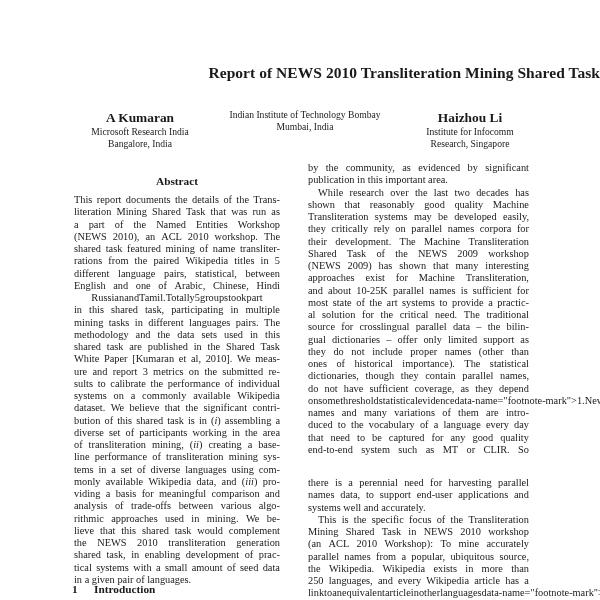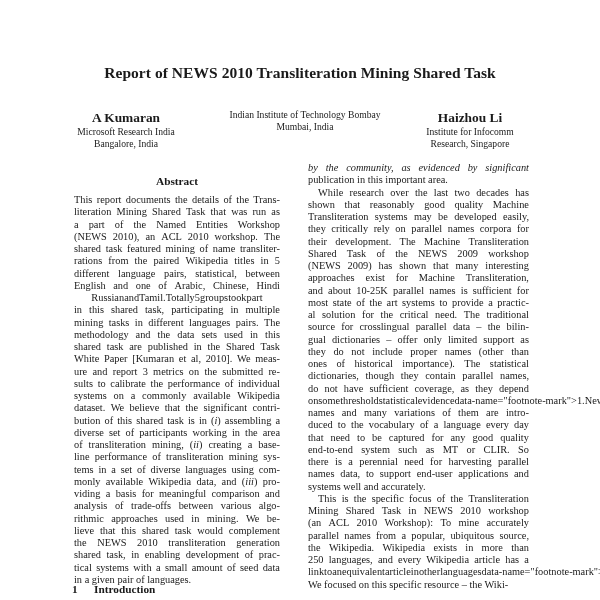--- a/index.html
+++ b/index.html
@@ -1,23 +1,23 @@
 <!DOCTYPE html>
 <html><head>
 <meta charset="utf-8">
 <style>
   html, body { margin: 0; padding: 0; background: #ffffff; }
   body { width: 600px; height: 600px; overflow: hidden; position: relative;
          font-family: "Liberation Serif", "DejaVu Serif", serif; color: #1a1a1a; }
-  .title { position: absolute; top: 64px; left: 0; width: 600px; text-align: center;
+  .title { position: absolute; top: 64px; left: 0; width: 600px; text-align: right;
            font-size: 15.5px; font-weight: bold; letter-spacing: 0.05px; }
   .author { position: absolute; top: 109px; text-align: center; }
   .author .name { font-size: 13.4px; font-weight: bold; line-height: 17px; }
   .author .aff { font-size: 9.6px; line-height: 12.4px; }
-  #author-0 { left: 46px; width: 160px; }
+  #author-0 { left: 60px; width: 160px; }
   #author-1 { left: 200px; width: 210px; }
   #author-2 { left: 390px; width: 160px; }
   .abstract-heading { position: absolute; top: 175px; left: 74px; width: 206px;
                       text-align: center; font-size: 11.3px; font-weight: bold; }
   .col { position: absolute; font-size: 10.35px; line-height: 12.25px; text-align: justify; }
   #abstract-body { top: 194px; left: 74px; width: 206px; }
   #right-col { top: 162px; left: 308px; width: 221px; }
   .section-heading { position: absolute; top: 583px; left: 72px; font-size: 11.3px; font-weight: bold; }
   .section-heading .num { display: inline-block; width: 22px; }
 </style>
@@ -334,21 +334,21 @@
       <span>data</span>
     </div>
     <div style="height: 12.25px; white-space: nowrap;">in a given pair of languages.</div>
   </div>
 
 <div class="section-heading">
   <span class="num">1</span><span>Introduction</span>
 </div>
 
 <div class="col" id="right-col">
-    <div style="height: 12.25px; white-space: nowrap; display: flex; justify-content: space-between; font-style: italic;">
+    <div style="height: 12.25px; white-space: nowrap; display: flex; justify-content: space-between;">
       <span>by</span>
       <span>the</span>
       <span>community,</span>
       <span>as</span>
       <span>evidenced</span>
       <span>by</span>
       <span>significant</span>
     </div>
     <div style="height: 12.25px; white-space: nowrap;">publication in this important area.</div>
     <div style="height: 12.25px; white-space: nowrap; padding-left: 10px; display: flex; justify-content: space-between;">
@@ -551,21 +551,21 @@
     <div style="height: 12.25px; white-space: nowrap; display: flex; justify-content: space-between;">
       <span>end-to-end</span>
       <span>system</span>
       <span>such</span>
       <span>as</span>
       <span>MT</span>
       <span>or</span>
       <span>CLIR.</span>
       <span>So</span>
     </div>
-    <div style="height: 12.25px; white-space: nowrap; display: flex; justify-content: space-between;">
+    <div style="height: 12.25px; white-space: nowrap; display: flex; justify-content: space-between; margin-top: 21px;">
       <span>there</span>
       <span>is</span>
       <span>a</span>
       <span>perennial</span>
       <span>need</span>
       <span>for</span>
       <span>harvesting</span>
       <span>parallel</span>
     </div>
     <div style="height: 12.25px; white-space: nowrap; display: flex; justify-content: space-between;">

